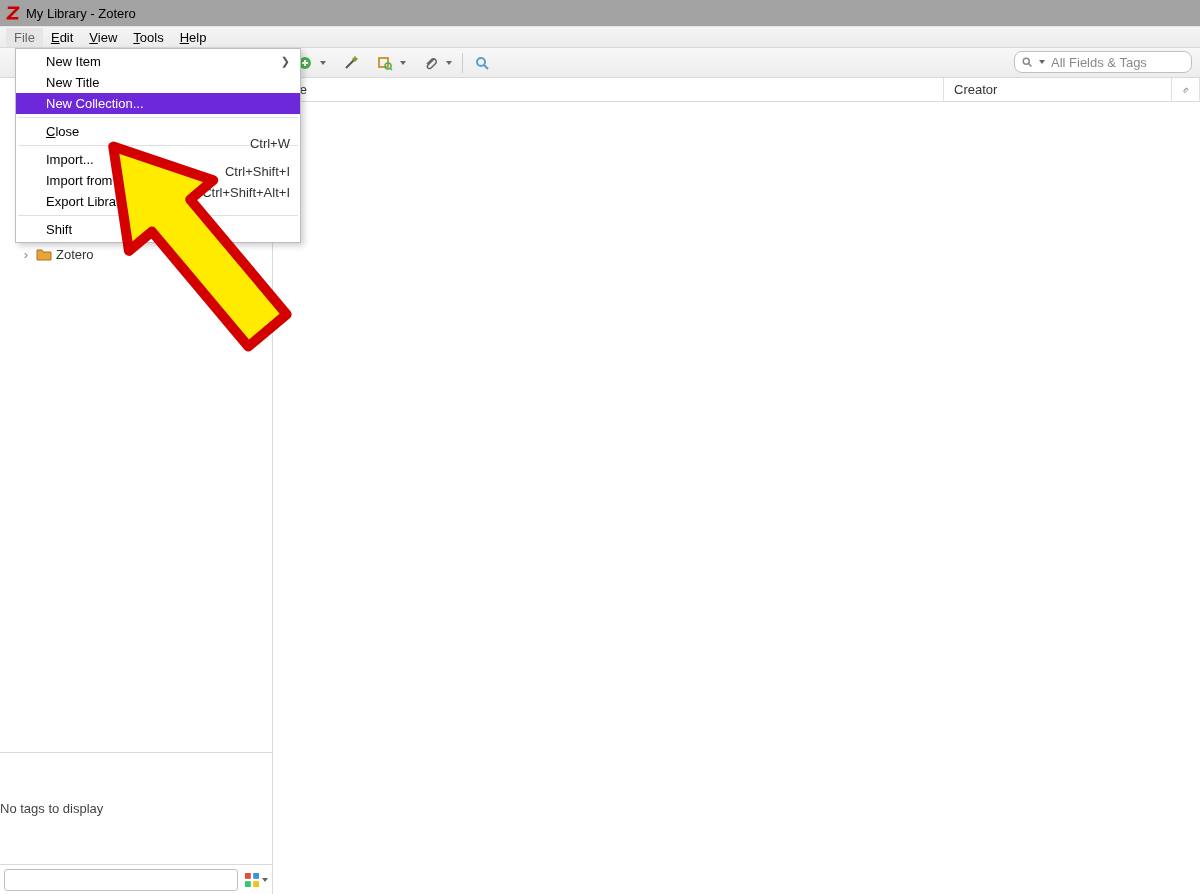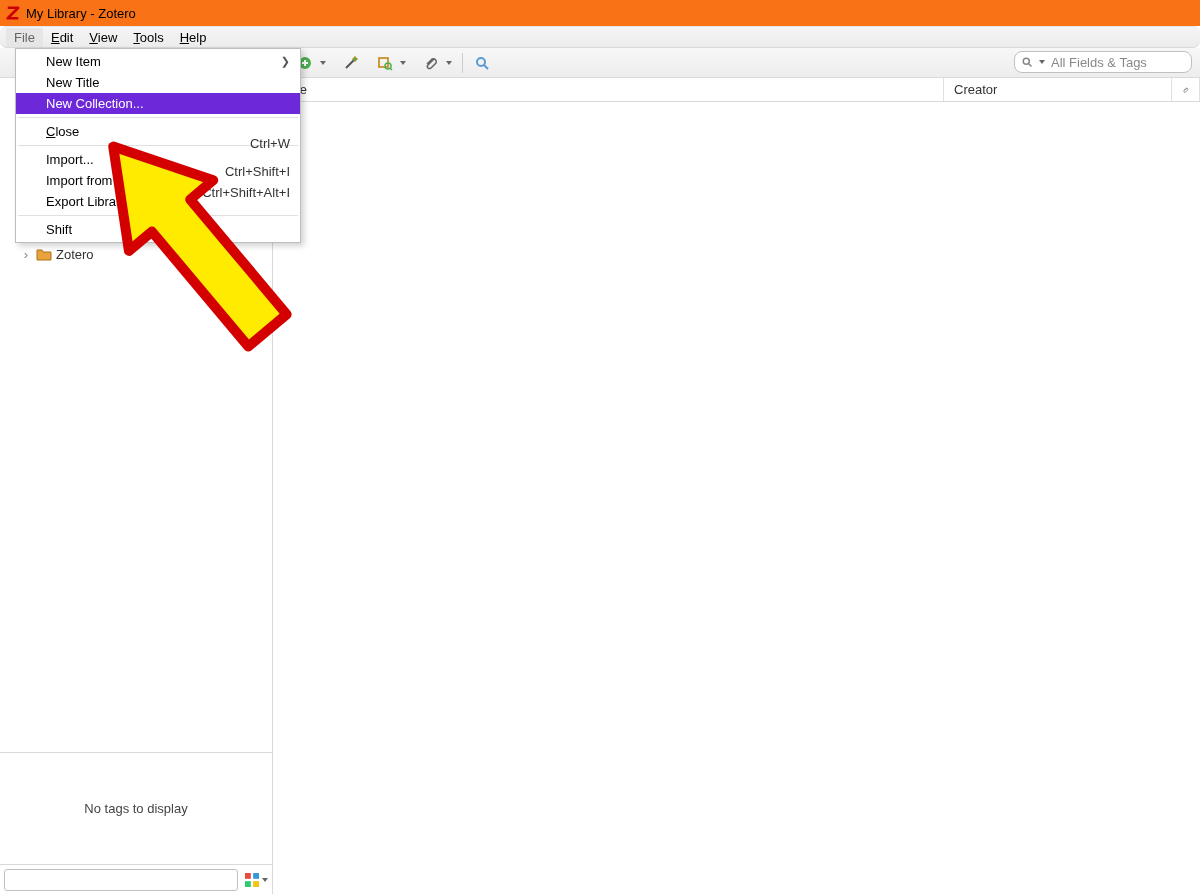--- a/index.html
+++ b/index.html
@@ -1,22 +1,22 @@
 <!DOCTYPE html>
 <html><head>
 <meta charset="utf-8">
 <style>
 * { box-sizing: border-box; margin: 0; padding: 0; font-family: "Segoe UI", Tahoma, sans-serif; font-size: 13px; }
 html, body { width: 1200px; height: 894px; background: #fff; overflow: hidden; }
 
-.titlebar { height: 26px; display: flex; align-items: center; padding: 0 6px; background: #f97316; }
+.titlebar { height: 26px; display: flex; align-items: center; padding: 0 6px; background: #a3a3a3; }
 .titlebar .z-icon { width: 14px; height: 14px; margin-right: 6px; }
 .titlebar .title { color: #000; }
 
-.menubar { height: 22px; background: linear-gradient(#f5f5f5,#ececec); border-top: 1px solid #e5e5e5; border-bottom: 1px solid #d9d9d9; display: flex; align-items: center; padding: 0 6px; border-radius: 7px; }
+.menubar { height: 22px; background: linear-gradient(#f5f5f5,#ececec); border-top: 1px solid #e5e5e5; border-bottom: 1px solid #d9d9d9; display: flex; align-items: center; padding: 0 6px; }
 .menubar .menu-item { padding: 2px 8px; cursor: default; }
 .menubar .menu-item.active { background: #e6e6e6; color: #666; }
 .menubar .menu-item span.u { text-decoration: underline; }
 
 .toolbar { height: 30px; background: linear-gradient(#f7f7f7,#ededed); border-bottom: 1px solid #d9d9d9; display: flex; align-items: center; padding: 0 8px; position: relative; }
 .toolbar-left { display: flex; align-items: center; gap: 4px; margin-left: 288px; }
 .tool-btn { width: 18px; height: 18px; display: flex; align-items: center; justify-content: center; cursor: default; }
 .tool-sep { width: 1px; height: 20px; background: #ccc; margin: 0 6px; }
 .caret { width: 0; height: 0; border-left: 3px solid transparent; border-right: 3px solid transparent; border-top: 4px solid #666; margin-left: 2px; }
 
@@ -27,21 +27,21 @@
 .searchbox input::placeholder { color: #888; }
 
 .content { display: flex; height: calc(894px - 26px - 22px - 30px); }
 
 .leftpane { width: 273px; border-right: 1px solid #d9d9d9; display: flex; flex-direction: column; position: relative; }
 .leftpane .tree-area { flex: 1; position: relative; }
 .tree-row { display: flex; align-items: center; height: 20px; padding-left: 20px; color: #333; }
 .tree-row .tw { width: 12px; text-align: center; color: #888; }
 .tree-row .folder-icon { width: 16px; height: 14px; margin: 0 4px; }
 
-.tags-area { height: 112px; border-top: 1px solid #d9d9d9; display: flex; align-items: center; justify-content: center; color: #444; }
+.tags-area { height: 112px; border-top: 1px solid #d9d9d9; display: flex; align-items: center; color: #444; }
 .tag-filter { height: 30px; border-top: 1px solid #d9d9d9; display: flex; align-items: center; padding: 0 4px; }
 .tag-filter input { flex: 1; height: 22px; border: 1px solid #c0c0c0; border-radius: 3px; padding: 0 6px; outline: none; }
 .tag-filter .color-grid { width: 16px; height: 14px; margin-left: 6px; }
 .tag-filter .caret { margin-left: 2px; }
 
 .mainpane { flex: 1; display: flex; flex-direction: column; }
 .colheaders { height: 24px; border-bottom: 1px solid #d9d9d9; display: flex; align-items: center; }
 .colheaders .col { padding: 0 10px; color: #333; border-right: 1px solid #e0e0e0; height: 100%; display: flex; align-items: center; }
 .col-title { flex: 1; }
 .col-creator { width: 228px; }

